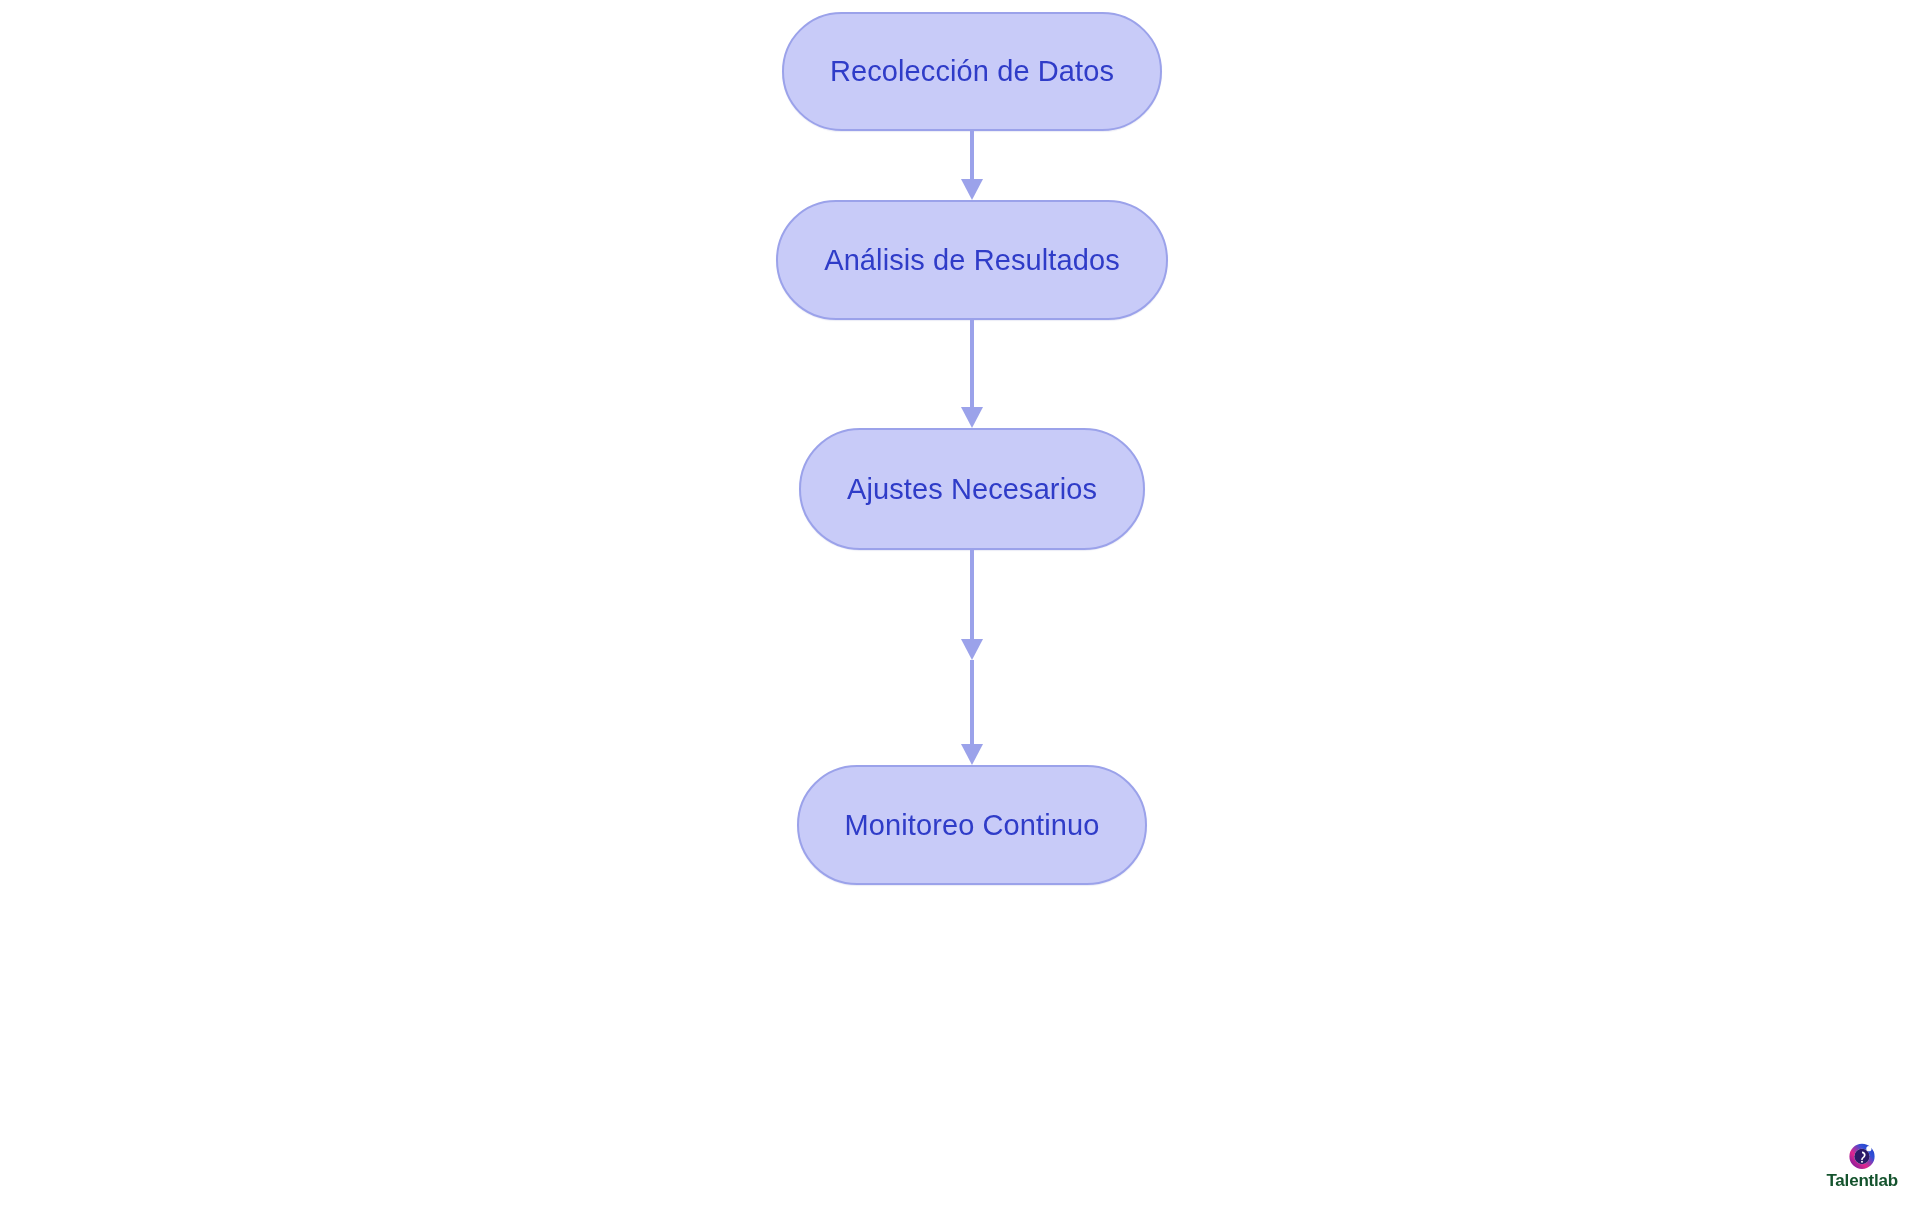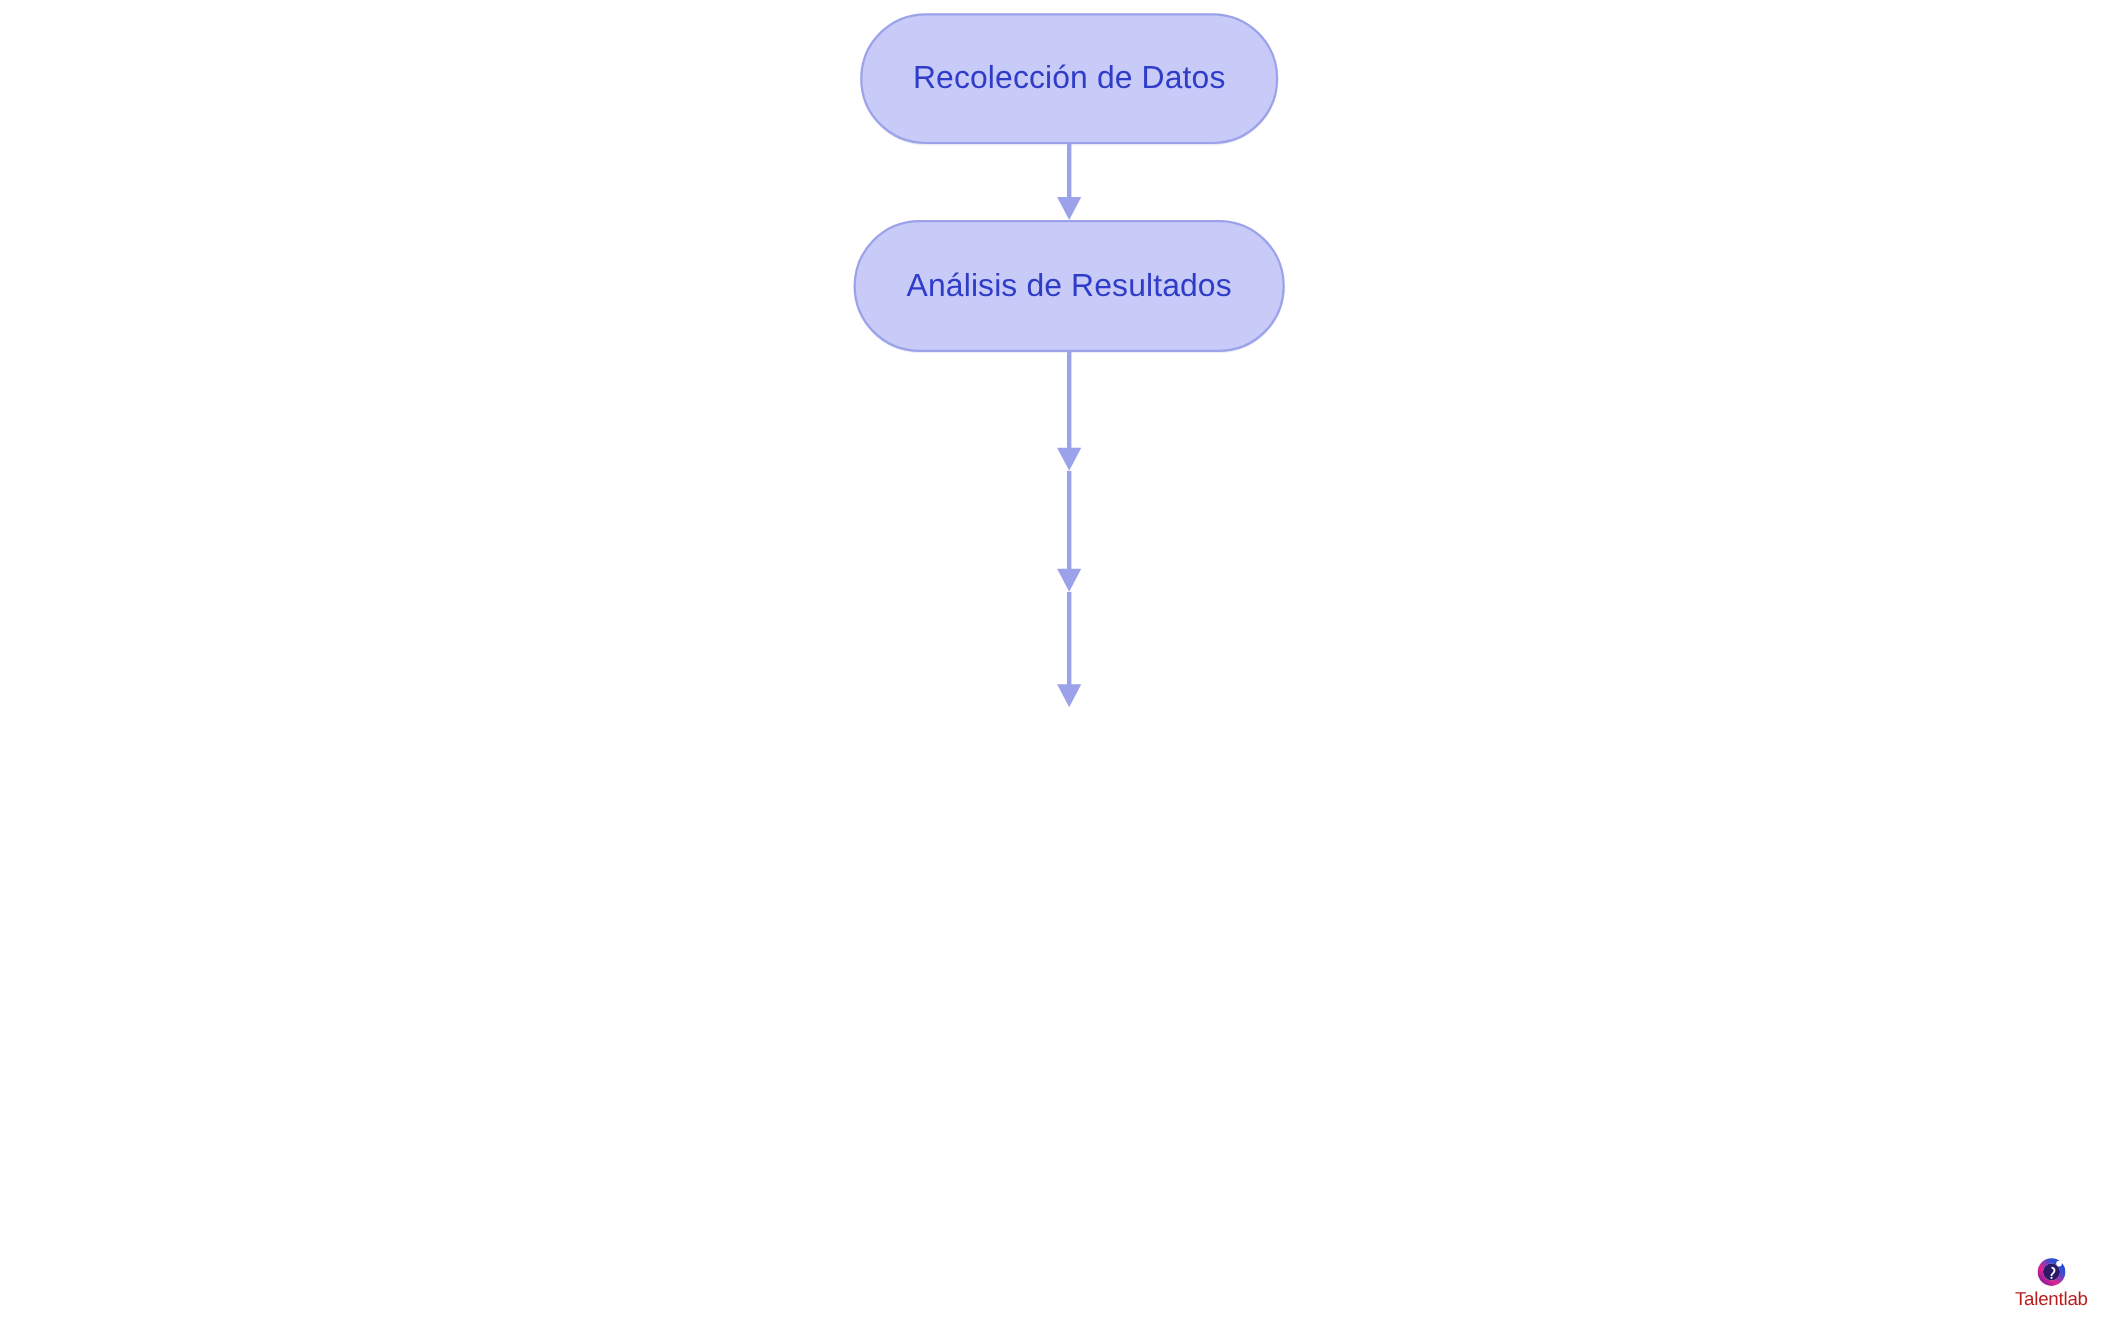--- a/index.html
+++ b/index.html
@@ -84,22 +84,22 @@
     align-items: center;
     gap: 3px;
   }
   .logo-mark {
     width: 26px;
     height: 26px;
     display: block;
   }
   .logo-text {
     font-size: 17px;
-    font-weight: 400;
-    color: #b91c1c;
+    font-weight: 700;
+    color: #14532d;
     letter-spacing: -0.2px;
     line-height: 1;
   }
 </style>
 </head>
 <body>
 
 <div id="canvas">
 
   <div class="flow">
@@ -119,36 +119,42 @@
       <span>Análisis de Resultados</span>
     </div>
 
     <div class="connector conn-1">
       <svg width="40" height="108" viewBox="0 0 40 108" aria-hidden="true">
         <line x1="20" y1="0" x2="20" y2="93" stroke="#9ba2ea" stroke-width="4"></line>
         <polygon points="20,108 9,87 31,87" fill="#9ba2ea"></polygon>
       </svg>
     </div>
 
+    <div class="node n2">
+      <span>Ajustes Necesarios</span>
+    </div>
 
     <div class="connector conn-2">
       <svg width="40" height="110" viewBox="0 0 40 110" aria-hidden="true">
         <line x1="20" y1="0" x2="20" y2="95" stroke="#9ba2ea" stroke-width="4"></line>
         <polygon points="20,110 9,89 31,89" fill="#9ba2ea"></polygon>
       </svg>
     </div>
 
 
     <div class="connector conn-3">
       <svg width="40" height="105" viewBox="0 0 40 105" aria-hidden="true">
         <line x1="20" y1="0" x2="20" y2="90" stroke="#9ba2ea" stroke-width="4"></line>
         <polygon points="20,105 9,84 31,84" fill="#9ba2ea"></polygon>
       </svg>
     </div>
 
+    <div class="node n4">
+      <span>Monitoreo Continuo</span>
+    </div>
 
   </div>
 
   <div class="logo">
     <svg class="logo-mark" viewBox="0 0 32 32">
       <defs>
         <linearGradient id="tlgrad" x1="0%" y1="100%" x2="100%" y2="0%">
           <stop offset="0%" stop-color="#7a1d9e"></stop>
           <stop offset="35%" stop-color="#e2258e"></stop>
           <stop offset="75%" stop-color="#3050d8"></stop>

